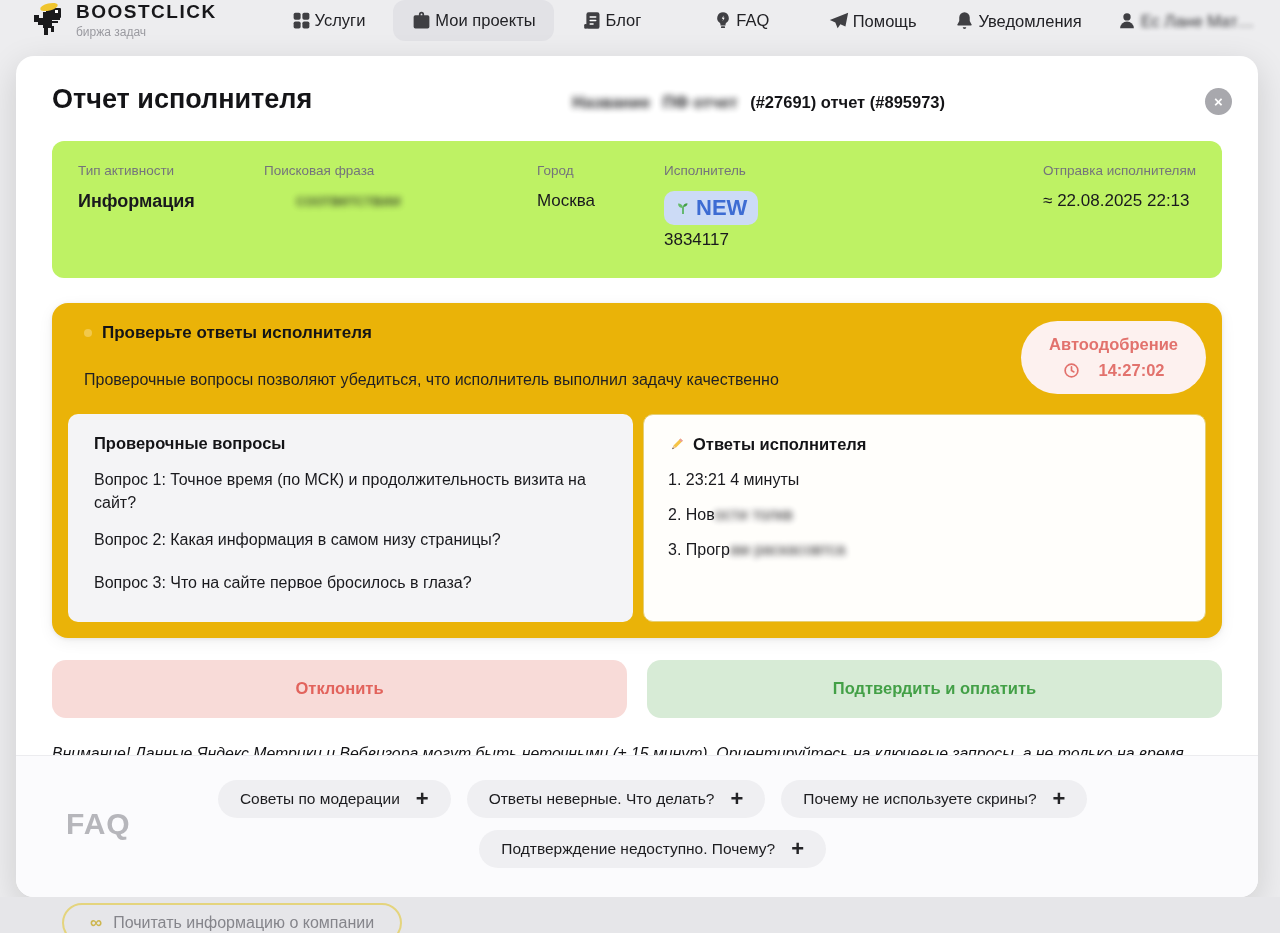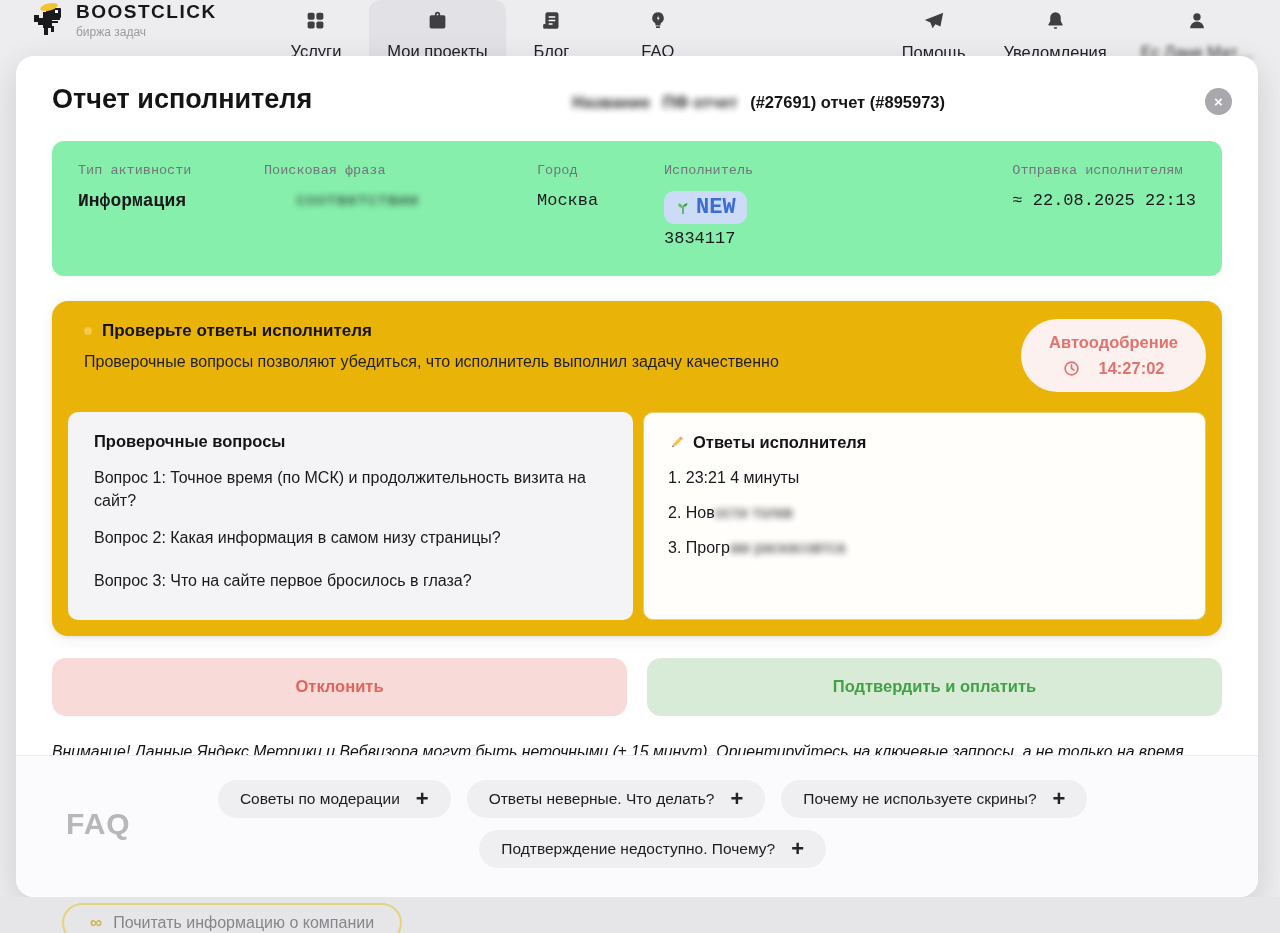--- a/index.html
+++ b/index.html
@@ -16,23 +16,23 @@
   
   .navbar {
     position:absolute; top:0; left:0; right:0; height:64px;
     display:flex; align-items:flex-start; padding:0 26px;
   }
   .brand { display:flex; align-items:center; gap:10px; }
   .brand-text .name { font-weight:bold; font-size:19px; letter-spacing:1.5px; color:#17171a; }
   .brand-text .tagline { font-size:12px; color:#9a9aa0; margin-top:2px; }
   .nav-center { display:flex; align-items:center; margin-left:56px; gap:10px; }
   .nav-item {
-    display:flex; align-items:center; gap:11px;
+    display:flex; align-items:center; gap:3px;
     font-size:16.5px; font-weight:500; color:#222226;
-    padding:10px 18px; border-radius:12px; cursor:pointer; white-space:nowrap;flex-direction:column;
+    padding:10px 18px; border-radius:12px; cursor:pointer; white-space:nowrap;
   }
   .nav-item.active { background:#e2e2e6; }
   .nav-right { margin-left:auto; display:flex; align-items:center; gap:30px; }
   .icon { flex:0 0 auto; }
   .redacted { filter: blur(3px); opacity:.9; }
   .redacted-light { filter: blur(2.5px); opacity:.9; }
 
   
   .modal {
     position:absolute; left:16px; right:22px; top:56px; height:841px;
@@ -45,22 +45,22 @@
   .header-center { flex:1; text-align:center; margin-top:9px; font-size:16.5px; font-weight:bold; color:#141417; }
   .header-center span { margin:0 4px; }
   .close-btn {
     width:27px; height:27px; border-radius:50%; background:#a8a8ad; border:none;
     color:#fff; font-size:15px; font-weight:bold; line-height:1;
     display:flex; align-items:center; justify-content:center; cursor:pointer; margin-top:4px;
   }
 
   
   .info-bar {
-    margin:26px 36px 0; background:#86efac; border-radius:12px;
-    padding:22px 26px 28px; display:flex;font-family:Liberation Mono, monospace;
+    margin:26px 36px 0; background:#bef264; border-radius:12px;
+    padding:22px 26px 28px; display:flex;
   }
   .info-col .label { font-size:13.5px; color:#74747b; margin-bottom:13px; }
   .info-col .value { font-size:17px; color:#19191d; }
   .info-col .value.bold { font-weight:bold; font-size:18px; }
   .c1{width:186px;} .c2{width:273px;} .c3{width:127px;} .c4{width:228px;} .c5{width:152px;}
   .c6{ margin-left:auto; text-align:left; }
   .exec-badge {
     display:inline-flex; align-items:center; gap:5px;
     background:#ccdbf6; color:#3d6cd3; font-weight:bold; font-size:22px;
     border-radius:10px; padding:4px 11px;
@@ -71,21 +71,21 @@
   .review-card {
     margin:25px 36px 0; border-radius:16px; background:#eab308;
     box-shadow:0 1px 4px rgba(0,0,0,.08), 0 4px 16px rgba(0,0,0,.06);
     padding:18px 16px 16px;
   }
   .review-head { display:flex; align-items:flex-start; }
   .review-head-left { padding:2px 0 0 16px; flex:1; }
   .review-title-row { display:flex; align-items:center; gap:10px; }
   .dot { width:8px; height:8px; border-radius:50%; background:#f2c94c; }
   .review-title { font-size:17px; font-weight:bold; color:#141417; }
-  .review-subtitle { margin-top:12px; font-size:16px; color:#1f1f24; }
+  .review-subtitle { margin-top:28px; font-size:16px; color:#1f1f24; }
   .auto-pill {
     background:#fdf1ef; border-radius:999px; padding:11px 28px; text-align:center;
     color:#e2726d; font-weight:bold; font-size:16.5px; line-height:1.55; white-space:nowrap;
   }
   .auto-pill .timer { display:flex; align-items:center; justify-content:center; gap:19px; }
 
   .qa-row { display:flex; gap:10px; margin-top:20px; }
   .q-box { flex:1; background:#f4f4f6; border-radius:10px; padding:20px 26px 28px; }
   .a-box { flex:1; background:#fffefb; border:1px solid #e6cf74; border-radius:10px; padding:20px 24px; }
   .qa-title { font-size:16.5px; font-weight:bold; color:#141417; display:flex; align-items:center; gap:8px; }

